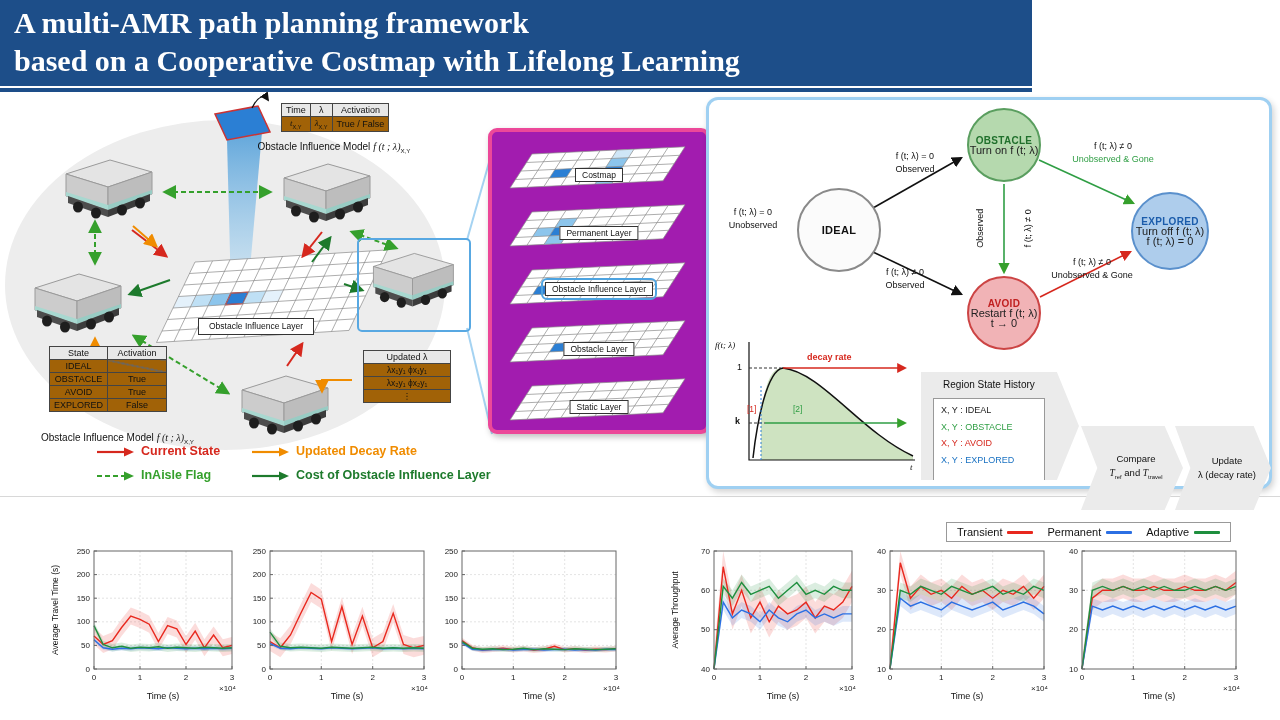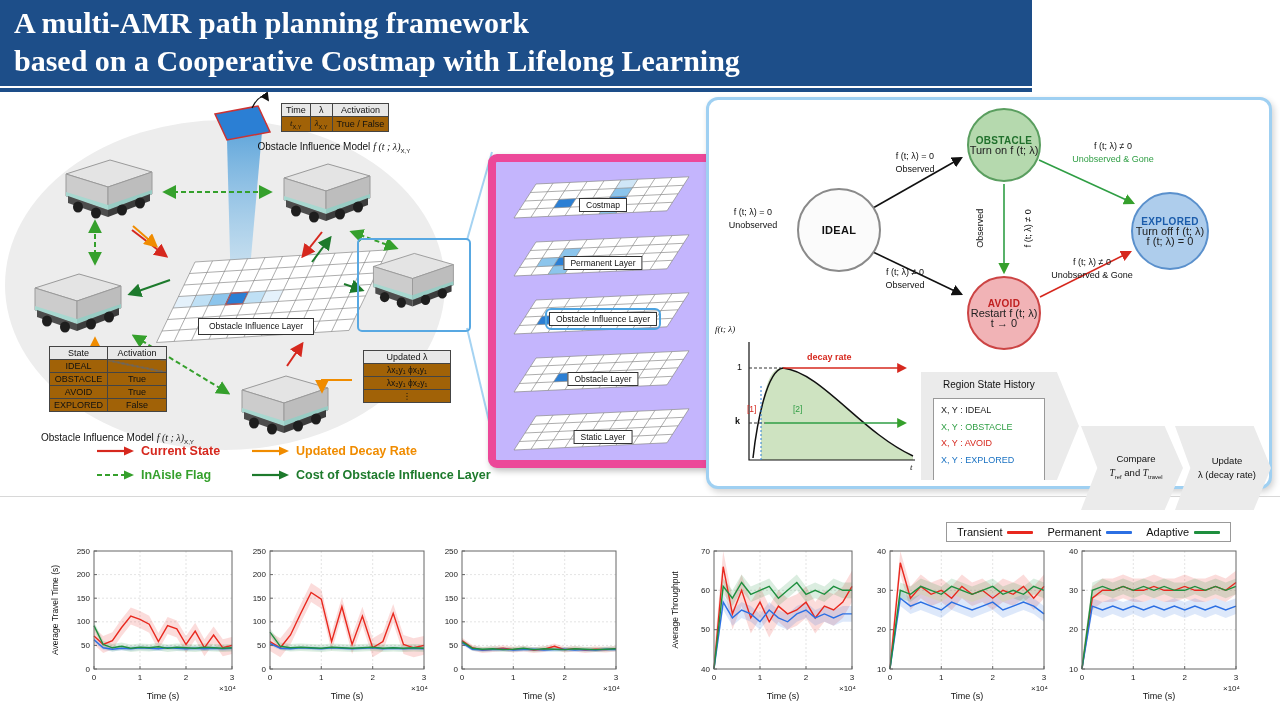--- a/index.html
+++ b/index.html
@@ -16,30 +16,30 @@
   .math{font-style:italic;font-family:"Liberation Serif",serif;}
   .caption{position:absolute;font-size:10px;text-align:center;z-index:2;white-space:nowrap;}
 
   
   .tbl{position:absolute;border-collapse:collapse;background:#a16207;z-index:2;margin-left:13px;}
   .tbl td,.tbl th{border:1px solid #444;font-size:9px;padding:1px 4px;text-align:center;font-weight:normal;}
   .tbl th{background:#e8e8e8;}
   td.diag{min-width:50px;background-image:linear-gradient(to top right,transparent 47%,#666 47%,#666 53%,transparent 53%);}
 
   
-  .lg-item{position:absolute;display:flex;align-items:center;gap:6px;font-size:12.5px;font-weight:bold;z-index:2;white-space:nowrap;}
+  .lg-item{position:absolute;display:flex;align-items:flex-end;gap:6px;font-size:12.5px;font-weight:bold;z-index:2;white-space:nowrap;}
 
   
   #grid-label{position:absolute;left:198px;top:318px;width:114px;height:15px;border:1px solid #333;background:#fff;
       font-size:8.5px;line-height:15px;text-align:center;z-index:2;}
   #robot-highlight{position:absolute;left:357px;top:238px;width:110px;height:90px;border:2px solid #58a8e2;border-radius:5px;z-index:2;}
 
   
-  #stack-box{position:absolute;left:488px;top:154px;width:214px;height:298px;background:#c4b5fd;
-      border:8px solid #ec4899;border-radius:9px;box-shadow:2px 3px 6px rgba(0,0,0,.25);z-index:2;}
+  #stack-box{position:absolute;left:488px;top:128px;width:214px;height:298px;background:#a21caf;
+      border:4px solid #ec4899;border-radius:9px;box-shadow:2px 3px 6px rgba(0,0,0,.25);z-index:2;}
   #stack-svg{position:absolute;left:0;top:0;}
   .layer-label{position:absolute;left:50%;transform:translateX(-50%);border:1px solid #333;background:#fff;
       font-size:8.5px;padding:1px 6px;white-space:nowrap;z-index:2;}
   .layer-label-hl{position:absolute;left:50%;transform:translateX(-50%);border:2px solid #4da3e0;border-radius:6px;
       padding:2px;z-index:2;}
   .layer-label-hl .inner{position:static;transform:none;display:block;}
 
   
   #sm-panel{position:absolute;left:706px;top:97px;width:566px;height:392px;box-sizing:border-box;
       border:3px solid #9fd0f2;border-radius:12px;background:#fff;box-shadow:2px 3px 6px rgba(0,0,0,.18);z-index:2;}
@@ -356,21 +356,21 @@
     <div class="sm-lab rot" style="left:279px;top:122px;width:80px">f (t; λ) ≠ 0</div>
     <div class="sm-lab" style="left:146px;top:166px;width:100px">
       <div>f (t; λ) ≠ 0</div>
         <div>Observed</div>
     </div>
     <div class="sm-lab" style="left:328px;top:156px;width:110px">
       <div>f (t; λ) ≠ 0</div>
         <div>Unobserved &amp; Gone</div>
     </div>
 
-    <div class="dk-lab math" style="left:6px;top:224px">f(t; λ)</div>
+    <div class="dk-lab math" style="left:6px;top:240px">f(t; λ)</div>
     <div class="dk-lab" style="left:28px;top:262px">1</div>
     <div class="dk-lab bold" style="left:26px;top:316px">k</div>
     <div class="dk-lab math" style="left:201px;top:362px">t</div>
     <div class="dk-lab red bold" style="left:98px;top:252px">decay rate</div>
     <div class="dk-lab red" style="left:38px;top:304px;font-size:8.5px">[1]</div>
     <div class="dk-lab grn" style="left:84px;top:304px;font-size:8.5px">[2]</div>
 
     <div class="hist-shape pent" style="left:212px;top:272px;width:158px;height:108px">
       <div id="hist-title">Region State History</div>
       <div id="hist-entries">

